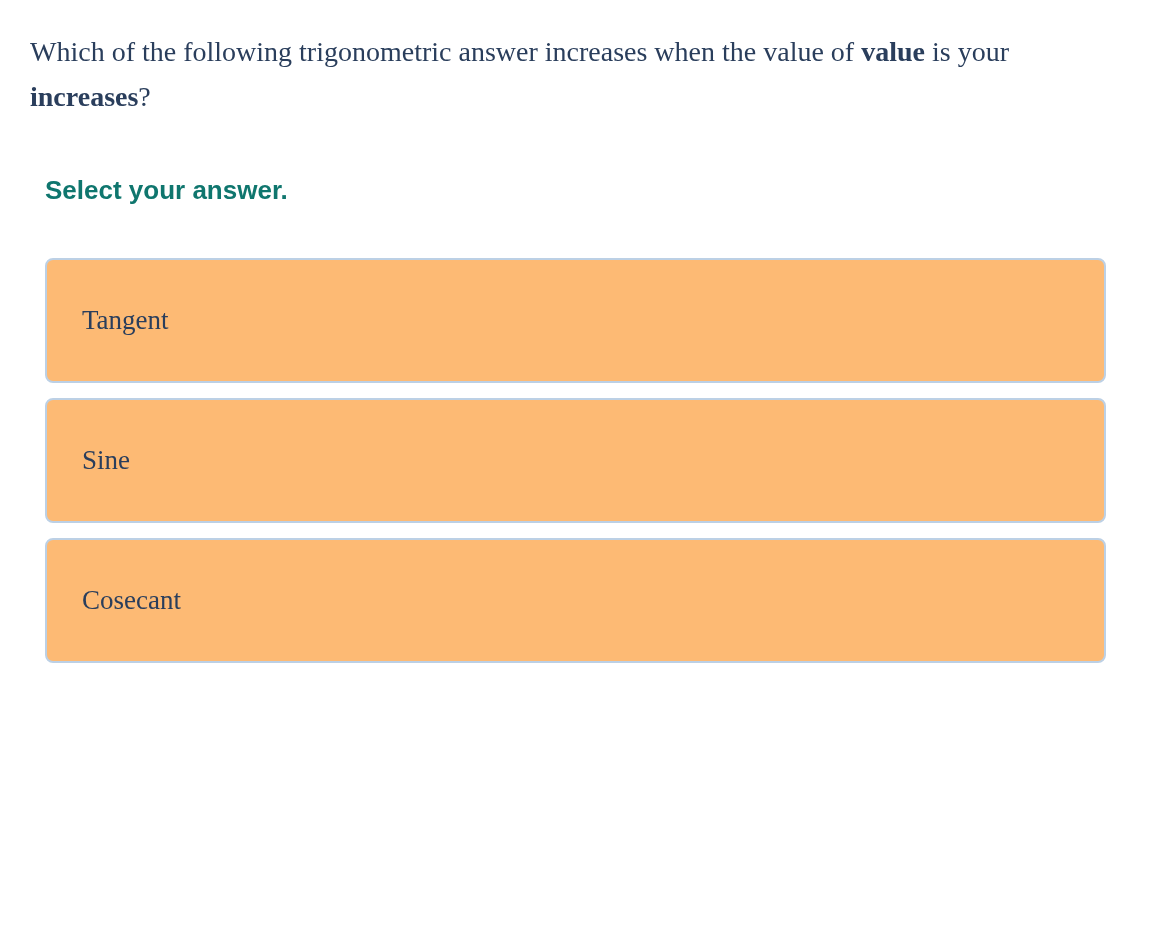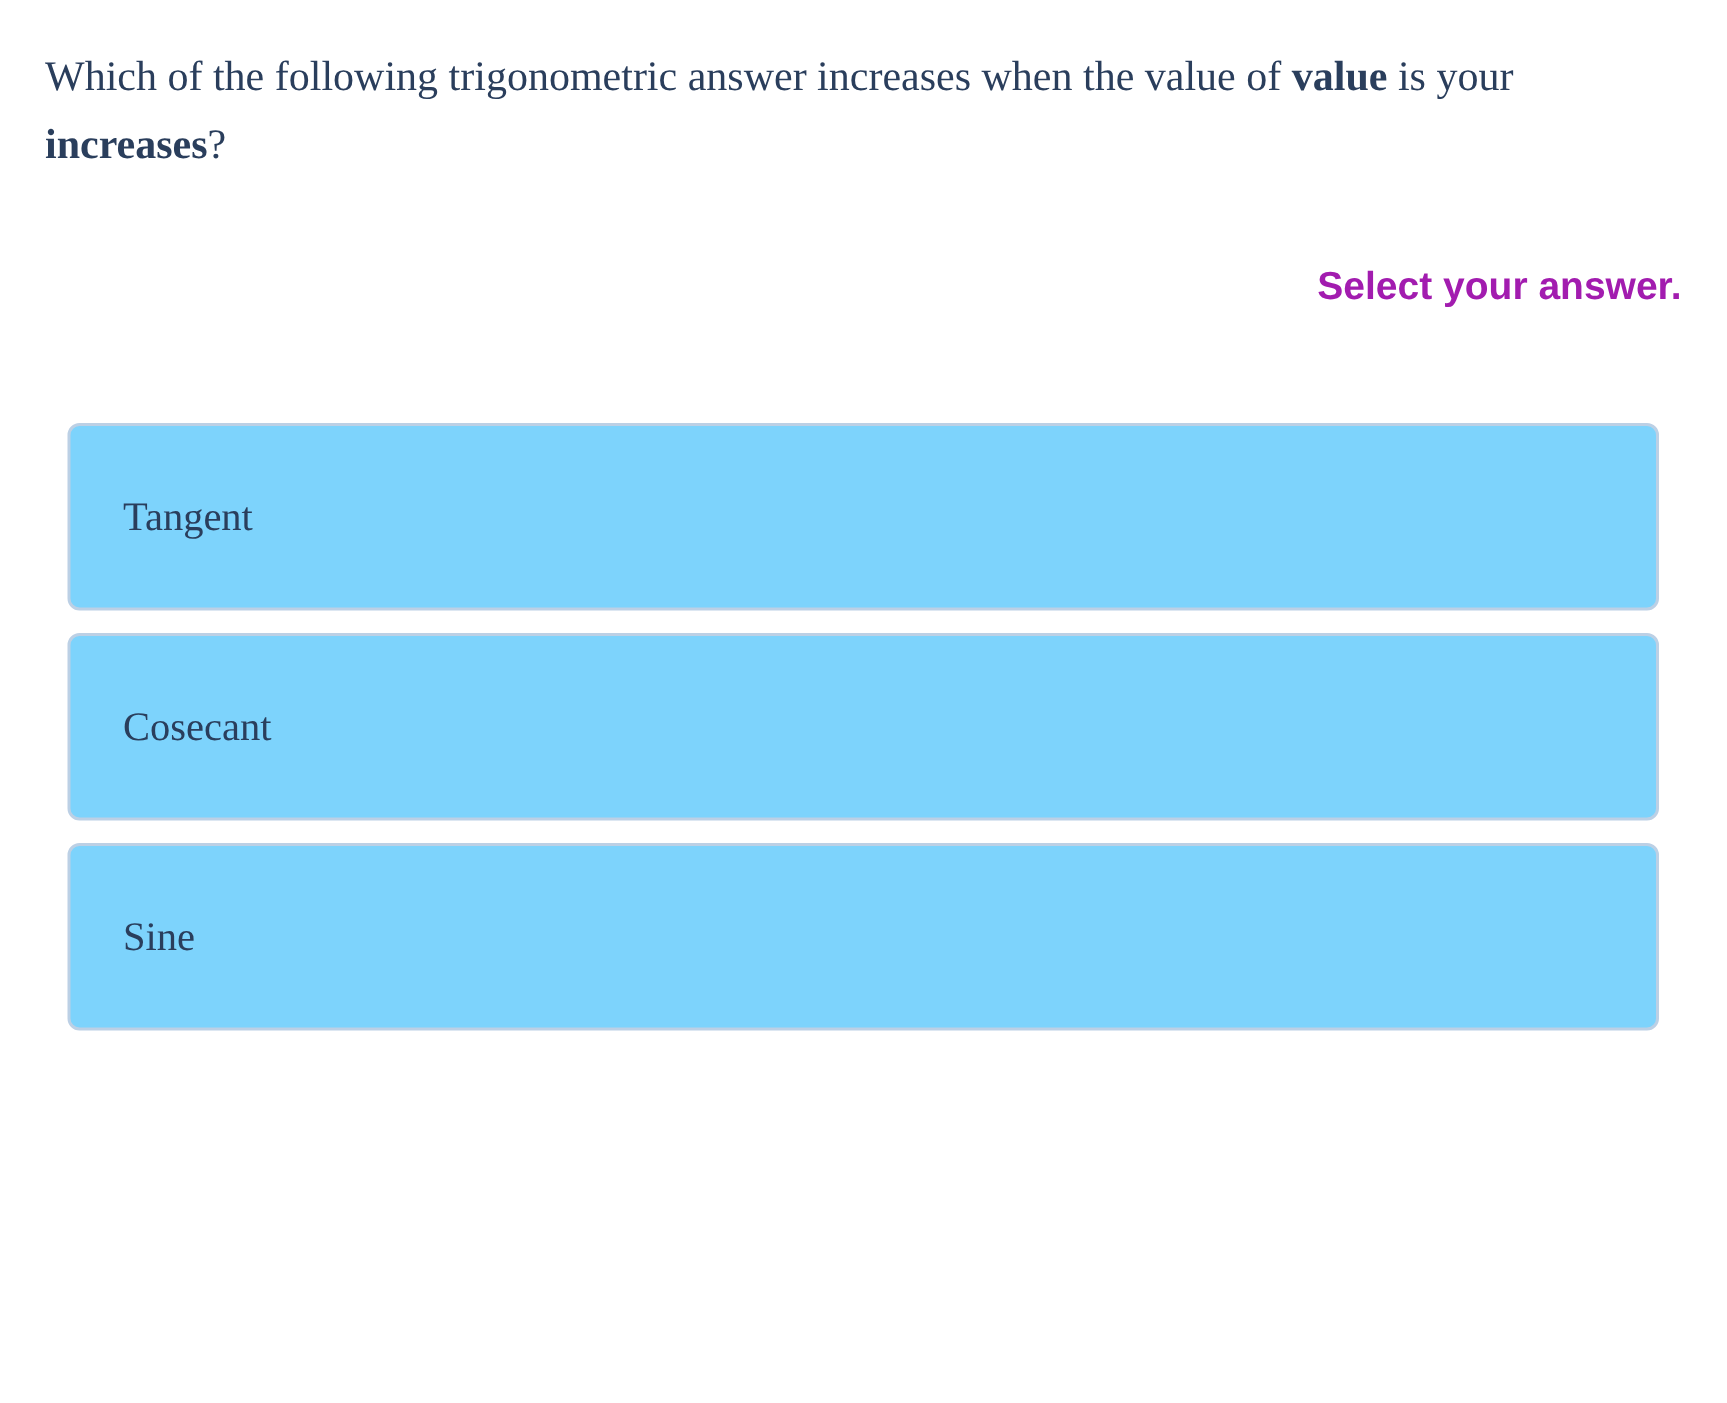--- a/index.html
+++ b/index.html
@@ -20,38 +20,37 @@
       margin-bottom: 55px;
       font-weight: 400;
     }
     .question-text .bold {
       font-weight: 700;
     }
     .instruction {
       font-family: -apple-system, BlinkMacSystemFont, 'Segoe UI', Arial, sans-serif;
       font-size: 26px;
       font-weight: 700;
-      color: #a21caf;
-      margin-bottom: 76px;
+      color: #0f766e;
+      margin-bottom: 52px;
       margin-left: 15px;
-      text-align: right;
     }
     .options {
       display: flex;
       flex-direction: column;
       gap: 15px;
       margin-left: 15px;
       margin-right: 15px;
     }
     .option {
       border: 2px solid #bcd0e5;
       border-radius: 8px;
       padding: 45px 35px;
       cursor: pointer;
-      background: #7dd3fc;
+      background: #fdba74;
     }
     .option-label {
       font-size: 27px;
       color: #2a3e5c;
       font-weight: 400;
     }
   </style>
 </head>
 <body>
 
@@ -59,18 +58,18 @@
   <span>Which of the following trigonometric answer increases when the value of </span><span class="bold">value</span><span> is your </span><span class="bold">increases</span><span>?</span>
 </div>
 
 <div class="instruction">Select your answer.</div>
 
 <div class="options">
   <div class="option">
     <span class="option-label">Tangent</span>
   </div>
   <div class="option">
-    <span class="option-label">Cosecant</span>
+    <span class="option-label">Sine</span>
   </div>
   <div class="option">
-    <span class="option-label">Sine</span>
+    <span class="option-label">Cosecant</span>
   </div>
 </div>
 
 </body></html>

